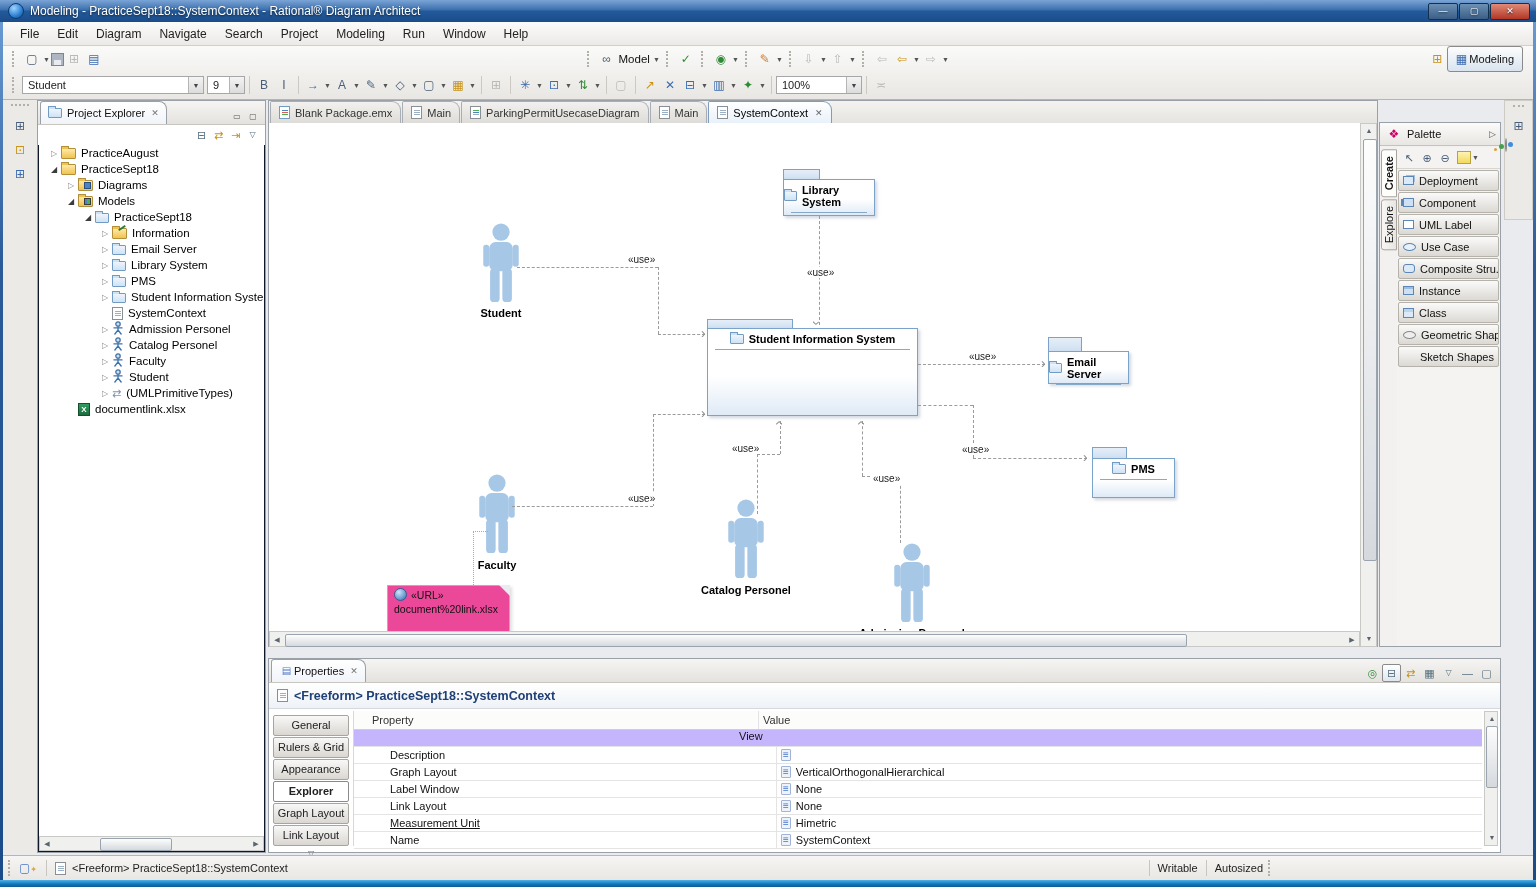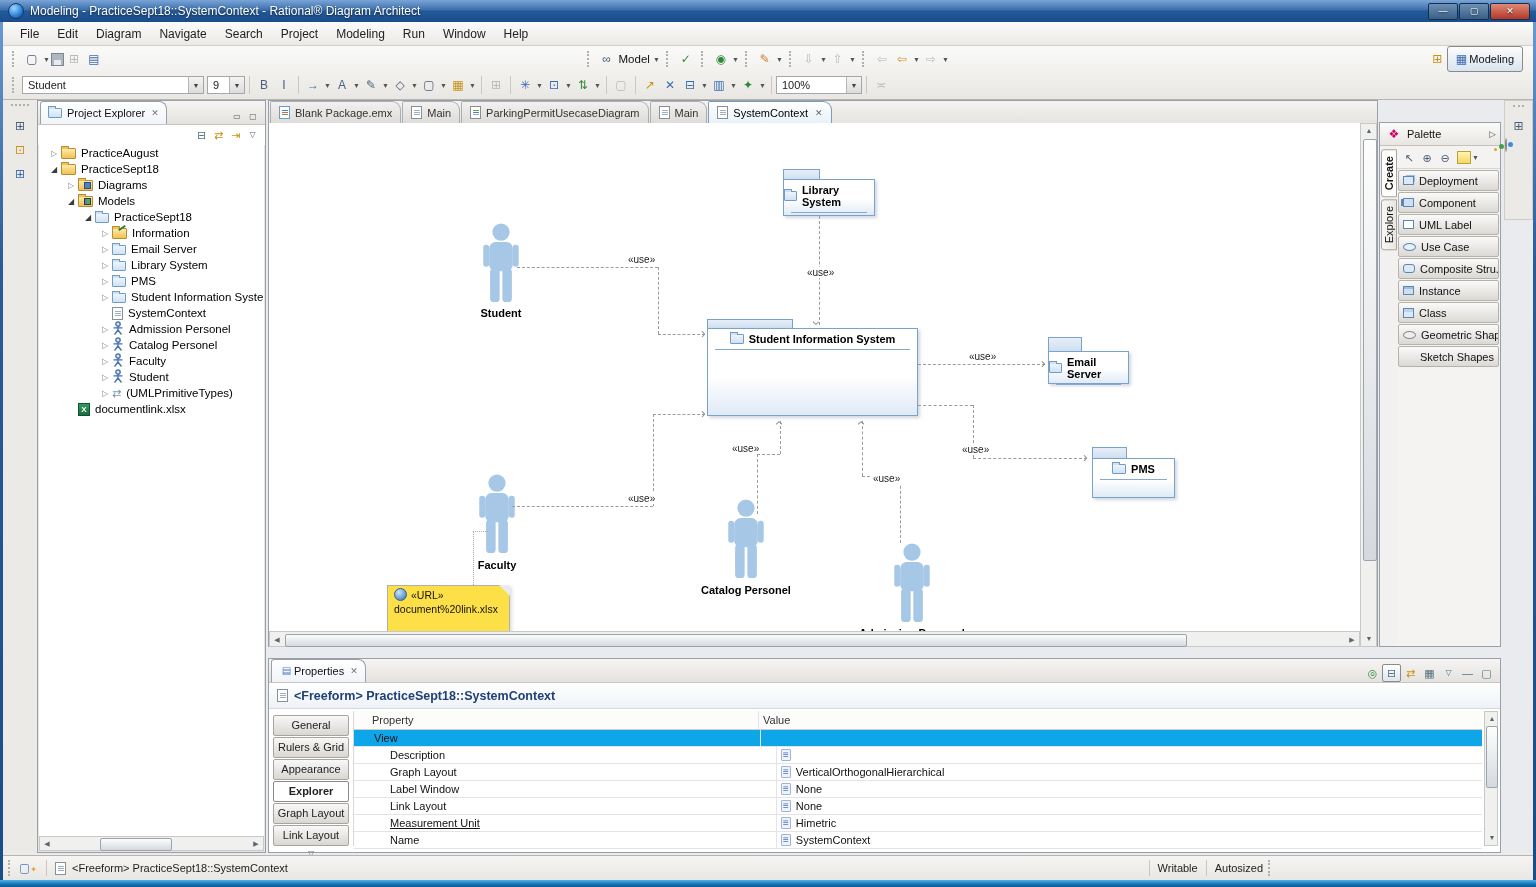--- a/index.html
+++ b/index.html
@@ -37,21 +37,21 @@
     border-left:1px solid #b5b5b5;font-size:7px;color:#444;display:flex;align-items:center;justify-content:center;}
   .persp{margin-left:auto;display:flex;align-items:center;margin-right:10px;}
   .persp-btn{display:flex;align-items:center;border:1px solid #8a8a8a;border-radius:3px;
     background:linear-gradient(#fdfdfd,#d9e4ef);padding:2px 8px 2px 5px;font-size:11px;}
   
   .mainbg{left:3px;top:100px;width:1530px;height:755px;background:#e9ebee;}
   .fastview{left:3px;top:100px;width:34px;height:753px;background:#eceae7;border-right:1px solid #cfccc6;}
   .fastview .tbico{margin:4px auto;display:block;}
   .fvgrip{height:6px;border-top:2px dotted #b3b0aa;margin:4px 8px 2px 8px;}
   
-  .panel{background:#e5e5e5;border:1px solid #9aa0a8;box-sizing:border-box;}
+  .panel{background:#0f172a;border:1px solid #9aa0a8;box-sizing:border-box;}
   .ptabrow{height:23px;background:linear-gradient(#f6f5f3,#e4e2de);border-bottom:1px solid #c9c6c0;
     display:flex;align-items:flex-end;}
   .ptab{display:flex;align-items:center;height:22px;padding:0 7px;border:1px solid #9aa0a8;border-bottom:none;
     border-radius:3px 8px 0 0;background:linear-gradient(#ffffff,#f0f4f9);font-size:11px;margin-left:2px;}
   .ptab .close-x{margin-left:6px;color:#777;font-size:9px;}
   .panel-btns{margin-left:auto;display:flex;margin-right:4px;}
   .pbtn{width:16px;height:14px;font-size:8px;line-height:13px;text-align:center;color:#555;}
   .viewtoolbar{height:20px;display:flex;justify-content:flex-end;align-items:center;background:#fff;padding-right:4px;}
   .vtico{min-width:17px;height:16px;line-height:16px;text-align:center;font-size:11px;color:#51700f;}
   
@@ -97,21 +97,21 @@
   .pkg .ptitle{display:flex;align-items:center;justify-content:center;font-weight:bold;font-size:11px;color:#000;padding-top:4px;}
   .pkg .ptitle .ci{margin-right:5px;}
   .pkg .underline{border-top:1px solid #86aacb;margin:4px 7px 0 7px;}
   .actor-label{position:absolute;width:140px;text-align:center;font-weight:bold;font-size:11px;color:#000;}
   .seg{position:absolute;}
   .seg.h{border-top:1px dashed #9b9b9b;height:0;}
   .seg.v{border-left:1px dashed #9b9b9b;width:0;}
   .seg.dot.h{border-top:1px dotted #a8a8a8;} .seg.dot.v{border-left:1px dotted #a8a8a8;}
   .uselabel{position:absolute;font-size:10px;color:#222;background:#fff;padding:0 1px;}
   .arrhead{position:absolute;color:#8f8f8f;font-size:11px;line-height:10px;}
-  .dnote{position:absolute;background:#fde047;border:1px solid #b0b0b0;box-shadow:2px 2px 3px rgba(150,150,150,.3);font-size:10.5px;}
+  .dnote{position:absolute;background:#ec4899;border:1px solid #b0b0b0;box-shadow:2px 2px 3px rgba(150,150,150,.3);font-size:10.5px;}
   .dnote::before{content:'';position:absolute;top:-1px;right:-1px;width:0;height:0;
     border-top:11px solid #e9ebee;border-left:11px solid transparent;}
   .dnote::after{content:'';position:absolute;top:-1px;right:10px;width:0;height:0;
     border-bottom:11px solid #d6d6d6;border-right:0px solid transparent;border-left:11px solid transparent;display:none;}
   .dnote .nline{display:flex;align-items:center;padding:2px 6px 0 6px;}
   .globe{width:11px;height:11px;border-radius:50%;margin-right:4px;flex:none;
     background:radial-gradient(circle at 35% 30%,#cfe4f8,#5b93cc 70%,#2f5f96);border:1px solid #2f5f96;}
   
   .palette{left:1379px;top:122px;width:122px;height:525px;background:#f2f1ef;border:1px solid #9aa0a8;box-sizing:border-box;}
   .pal-head{height:22px;display:flex;align-items:center;background:linear-gradient(#fbfbfa,#e8e6e2);
@@ -156,21 +156,21 @@
   .props-head .ci{margin-right:6px;}
   .props-title{font-weight:bold;font-size:12.5px;color:#1f3f77;}
   .propcats{position:absolute;left:4px;top:56px;width:76px;}
   .pcat{height:19px;line-height:18px;text-align:center;border:1px solid #a8a49e;border-radius:2px;margin-bottom:1px;
     background:linear-gradient(#f8f8f7,#dad7d2);font-size:11px;color:#222;}
   .pcat.active{background:#fff;font-weight:bold;border-color:#8a8a8a;}
   .pcat-more{text-align:center;color:#777;font-size:8px;padding-top:2px;}
   .proptable{position:absolute;left:84px;top:52px;right:18px;bottom:6px;border-left:1px solid #d8d8d8;}
   .prow{height:16px;display:flex;align-items:center;border-bottom:1px solid #e4e4e4;font-size:11px;gap:8px;}
   .prow.header{height:18px;background:#fcfcfb;border-bottom:1px solid #cfcfcf;color:#333;}
-  .prow.group{background:#0ea5e9;}
+  .prow.group{background:#c4b5fd;flex-direction:column;}
   .pcol-prop{flex:none;display:flex;align-items:center;overflow:hidden;}
   .pcol-val{display:flex;align-items:center;border-left:1px solid #e4e4e4;height:100%;padding-left:4px;overflow:hidden;}
   .valico{color:#4a76c4;font-size:10px;margin-right:5px;border:1px solid #9fb4d8;border-radius:1px;line-height:9px;height:10px;padding:0 1px;background:#eef3fb;}
   .props-vscroll{position:absolute;right:2px;top:52px;width:14px;bottom:6px;}
   
   .statusbar{left:3px;top:855px;width:1530px;height:25px;background:linear-gradient(#f6f5f3,#e9e7e3);
     border-top:1px solid #b9b5ae;display:flex;align-items:center;box-sizing:border-box;font-size:11px;color:#222;}
   .sb-sep{width:1px;height:16px;background:#c9c6c0;margin:0 8px;}
   .bottomedge{left:0;top:880px;width:1536px;height:7px;background:linear-gradient(#4fb3e8,#1173b8 60%,#0d5a94);}
   .sideedge{top:0;width:3px;height:887px;background:linear-gradient(#6f9fd8,#2a5a98 30%,#1b4c8a);}

